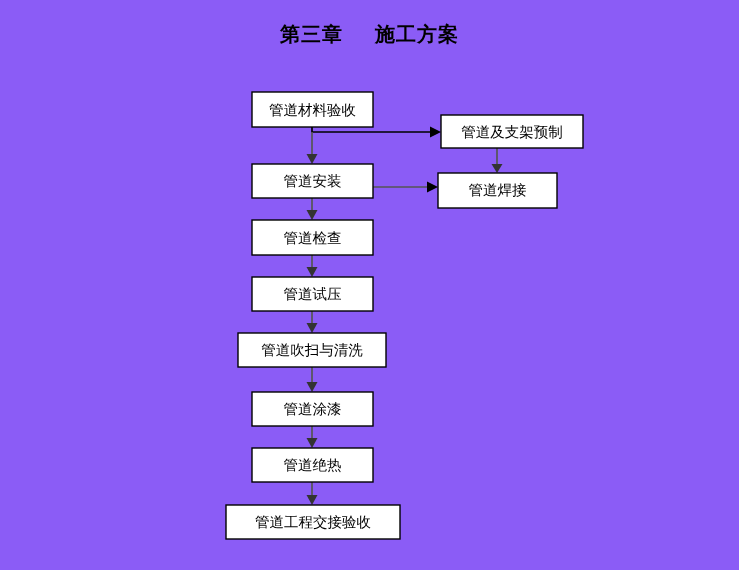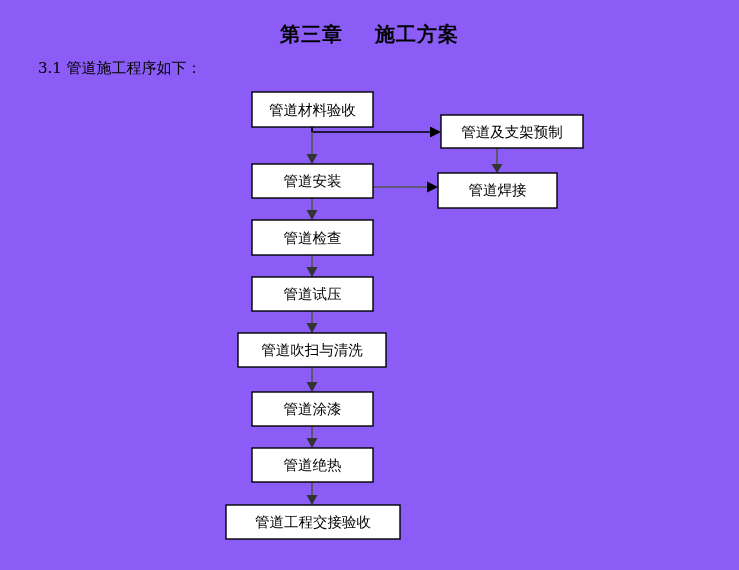--- a/index.html
+++ b/index.html
@@ -84,21 +84,20 @@
     stroke: none;
   }
 </style>
 </head>
 <body>
 
 <div class="page">
 
   <div class="doc-title">第三章    施工方案</div>
 
-  <div class="section-heading">3.1 管道施工程序如下：</div>
 
   <svg class="flow-svg" viewBox="0 0 739 570">
     <defs>
       <marker id="arrowDown" viewBox="0 0 12 12" refX="6" refY="10" markerWidth="9" markerHeight="9" orient="auto-start-reverse">
         <path d="M 1 1 L 11 1 L 6 11 Z" class="arrow-head"></path>
       </marker>
     </defs>
 
     <g>
 

